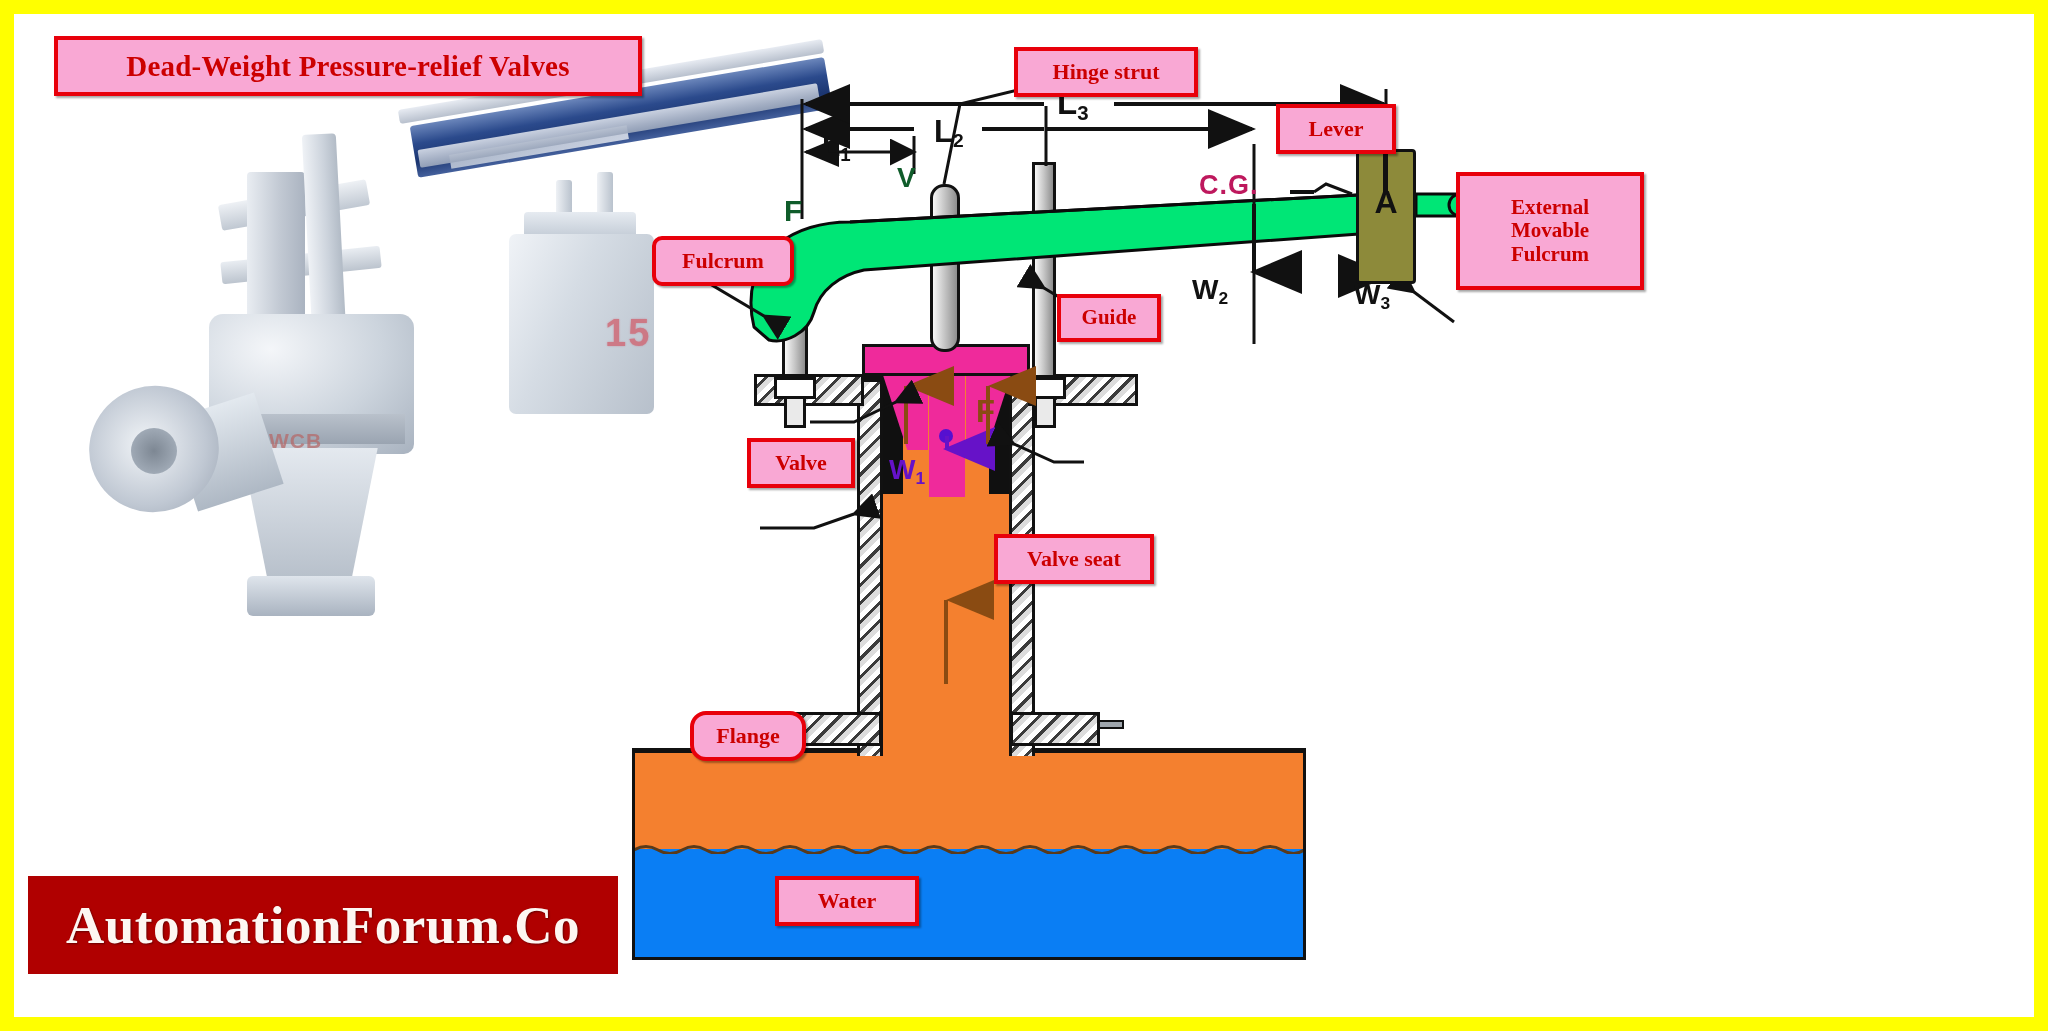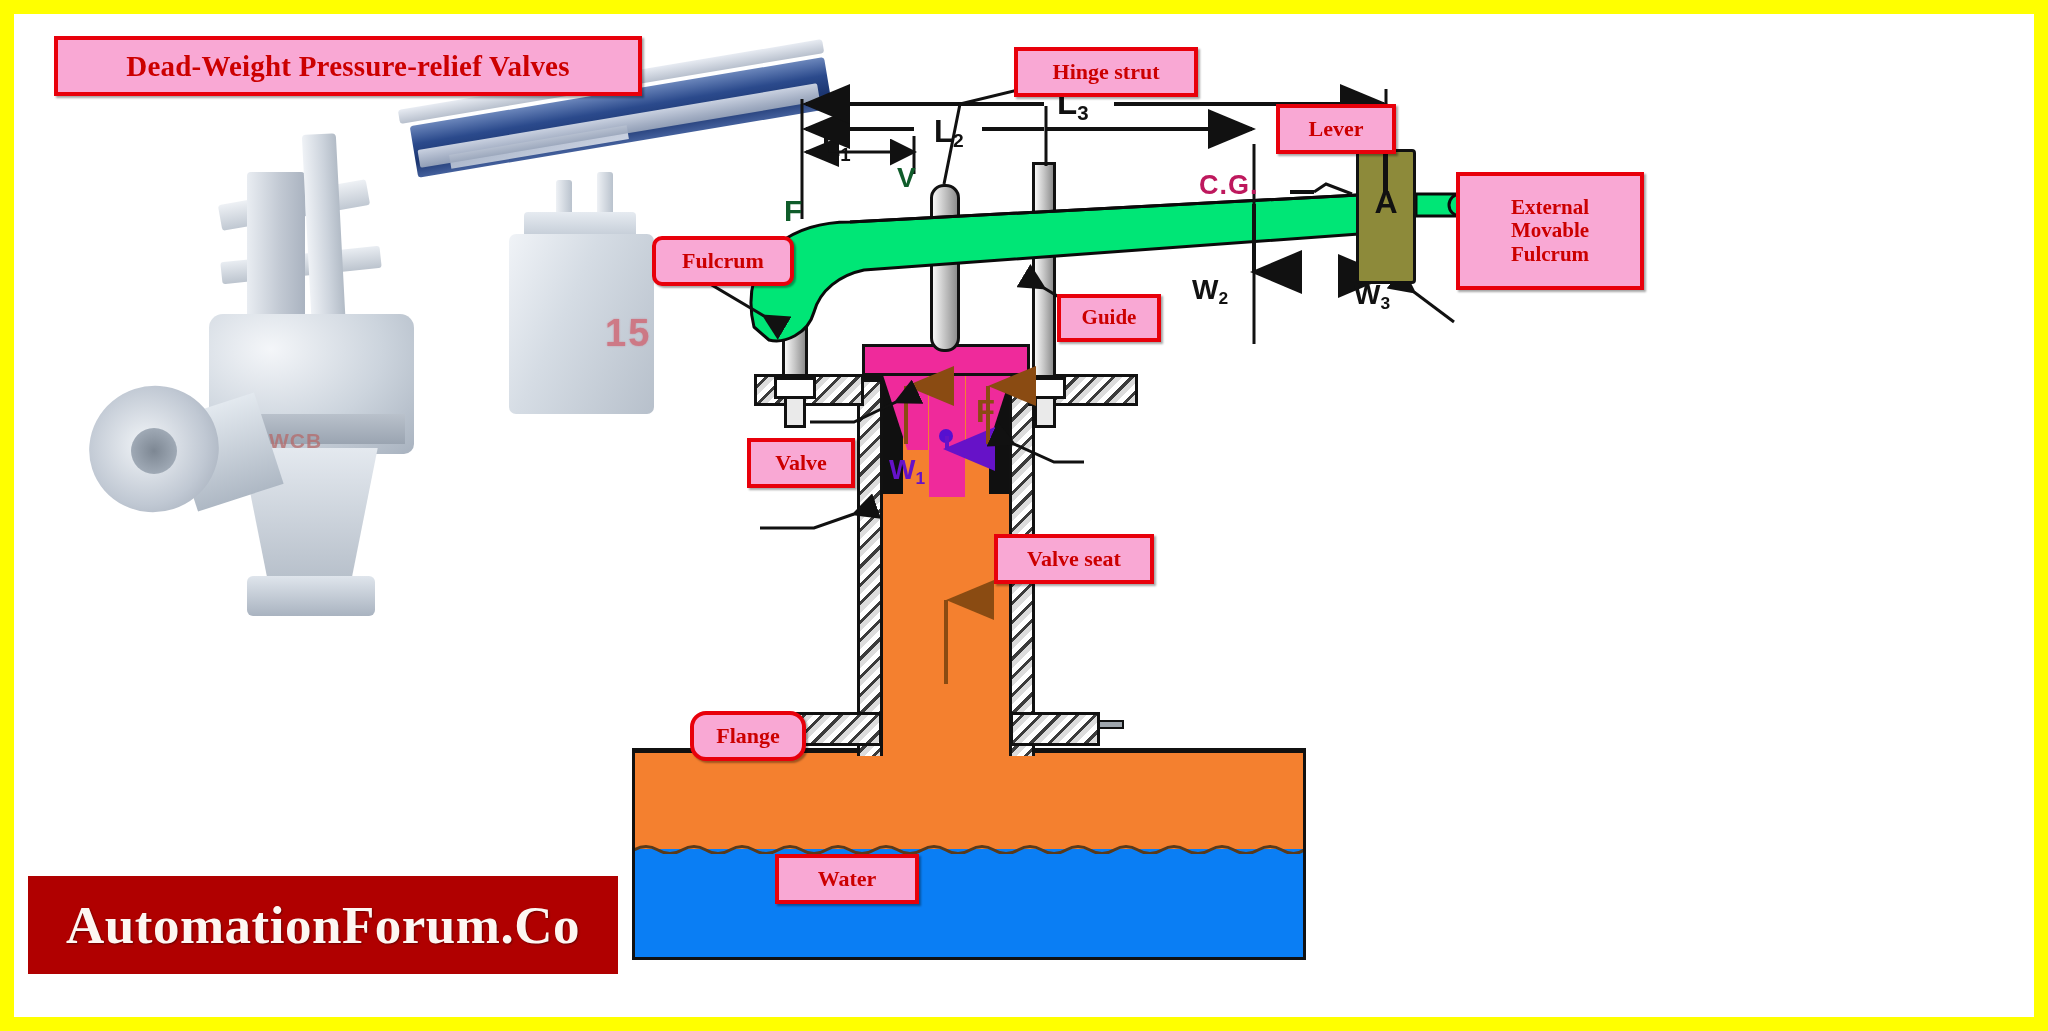--- a/index.html
+++ b/index.html
@@ -351,20 +351,20 @@
     <div class="callout" style="left:1043px;top:280px;width:96px;height:40px;font-size:21px;">Guide</div>
 
     <div class="callout" style="left:733px;top:424px;width:100px;height:42px;font-size:22px;">Valve</div>
 
     <div class="callout" style="left:954px;top:520px;width:152px;height:42px;font-size:22px;margin-left:26px;">Valve seat</div>
 
 
     <div class="callout" style="left:676px;top:697px;width:108px;height:42px;font-size:22px;border-radius:16px;">Flange</div>
 
 
-    <div class="callout" style="left:761px;top:840px;width:136px;height:42px;font-size:22px;">Water</div>
+    <div class="callout" style="left:761px;top:862px;width:136px;height:42px;font-size:22px;">Water</div>
 
     <div id="watermark">
       <span>AutomationForum.Co</span>
     </div>
 
   </div>
 </div>
 
 </body></html>

